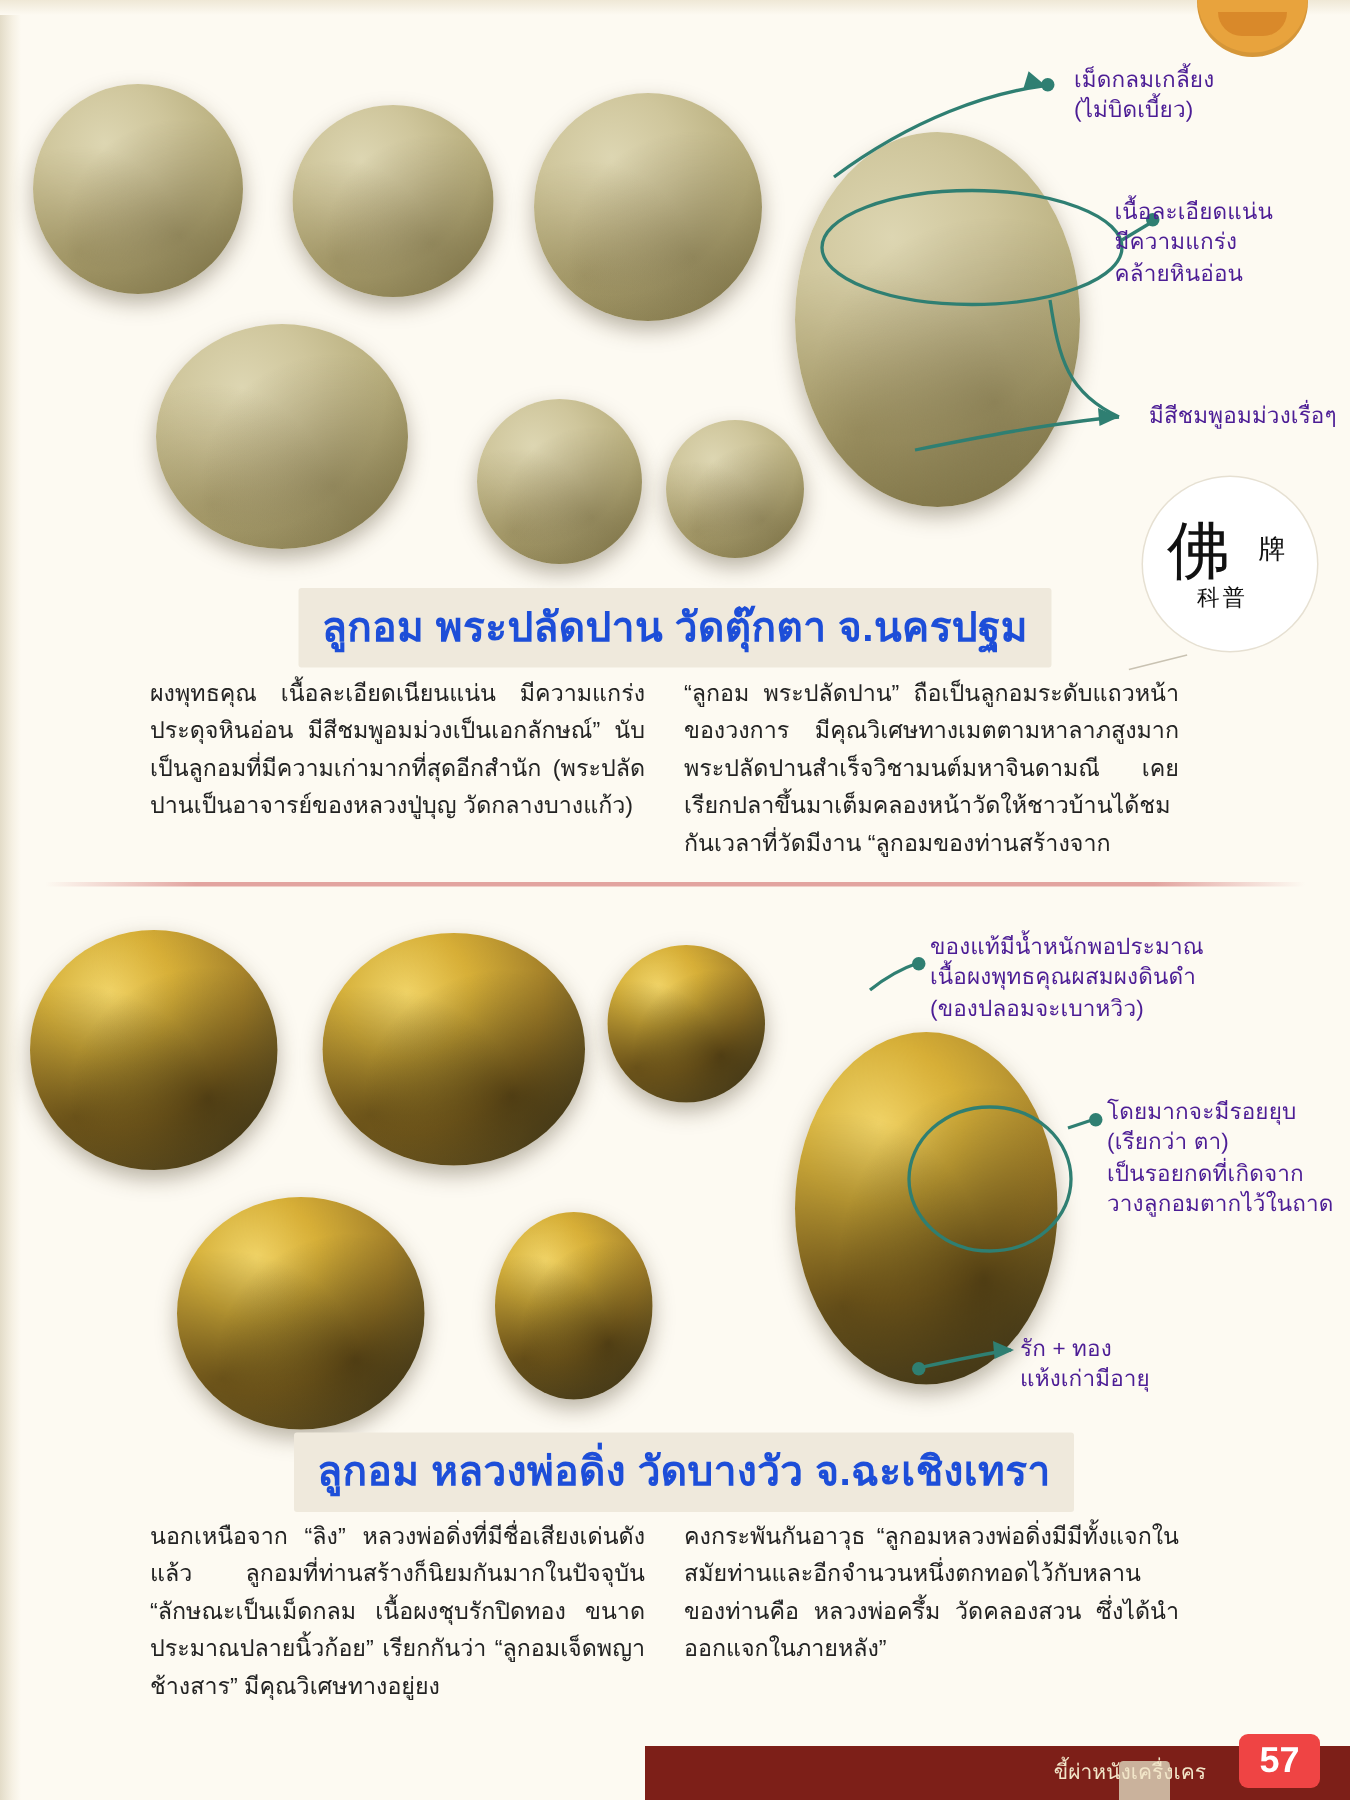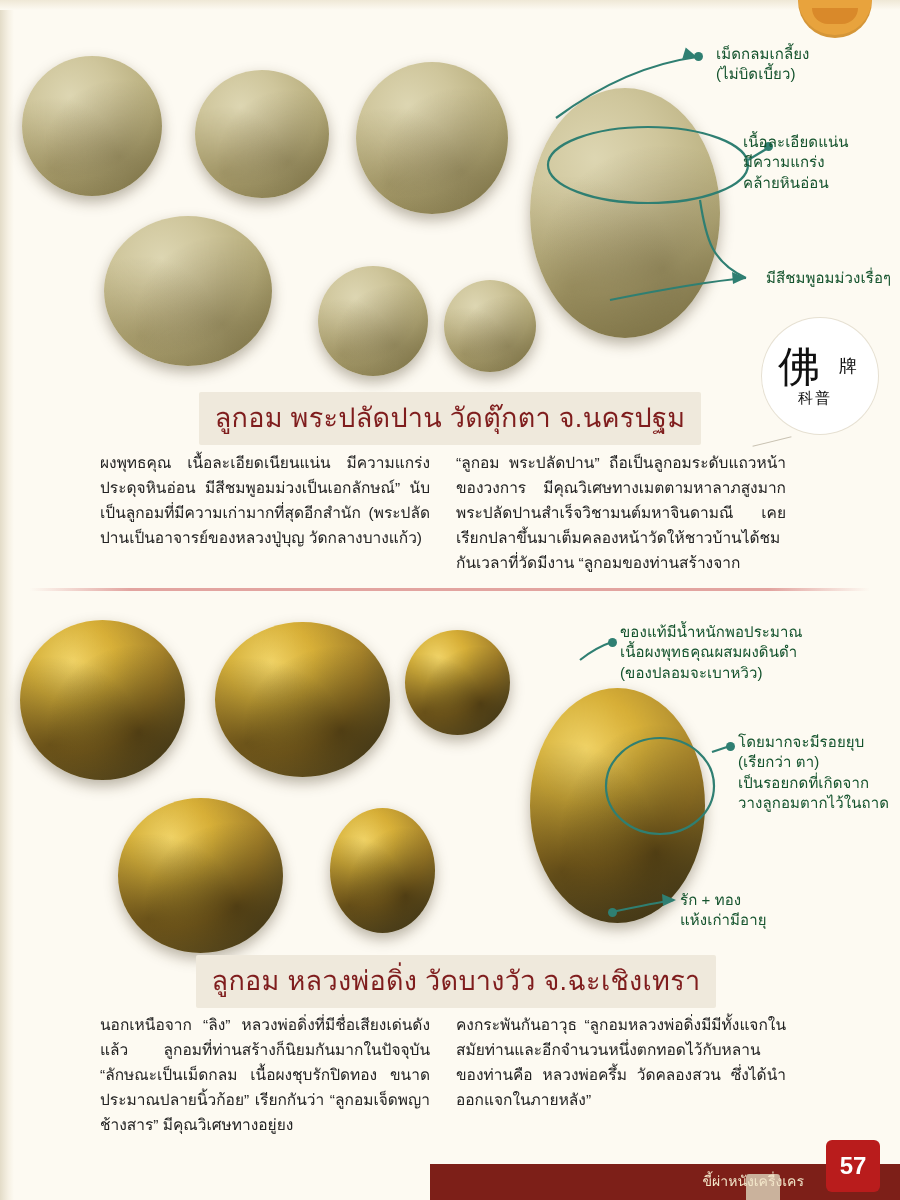--- a/index.html
+++ b/index.html
@@ -89,21 +89,21 @@
     background:
       radial-gradient(ellipse at 72% 70%, rgba(30,24,8,.55) 0%, rgba(30,24,8,0) 55%),
       radial-gradient(ellipse at 18% 78%, rgba(40,32,10,.45) 0%, rgba(40,32,10,0) 50%),
       radial-gradient(ellipse at 50% 10%, rgba(255,240,180,.35) 0%, rgba(255,240,180,0) 40%);
     mix-blend-mode: multiply;
   }
 
   
   .anno {
     position: absolute;
-    color: #14532d;
+    color: #4c1d95;
     font-size: 15px;
     line-height: 1.35;
     white-space: pre-line;
     letter-spacing: .1px;
   }
   .anno-dot {
     position: absolute;
     width: 9px; height: 9px;
     border-radius: 50%;
     background: #2f7f72;
@@ -114,23 +114,23 @@
     width: 900px; height: 1200px;
     pointer-events: none;
   }
 
   
   .heading {
     position: absolute;
     left: 0; right: 0;
     text-align: center;
     font-family: "Liberation Sans", sans-serif;
-    font-weight: normal;
+    font-weight: bold;
     font-size: 27px;
-    color: #7f1d1d;
+    color: #1d4ed8;
     letter-spacing: .3px;
   }
   .heading span.bg {
     background: #efe9dc;
     padding: 4px 16px 6px;
     display: inline-block;
     border-radius: 2px;
   }
 
   
@@ -210,22 +210,22 @@
   }
   .footer-text {
     position: absolute;
     right: 96px; bottom: 8px;
     color: #f2e6c9;
     font-size: 14px;
   }
   .page-badge {
     position: absolute;
     right: 20px; bottom: 8px;
-    width: 54px; height: 52px;
-    background: #b91c1c;
+    width: 54px; height: 36px;
+    background: #ef4444;
     border-radius: 6px;
     color: #fff;
     font-size: 24px;
     font-weight: bold;
     display: flex;
     align-items: center;
     justify-content: center;
   }
   .footer-logo {
     position: absolute;

